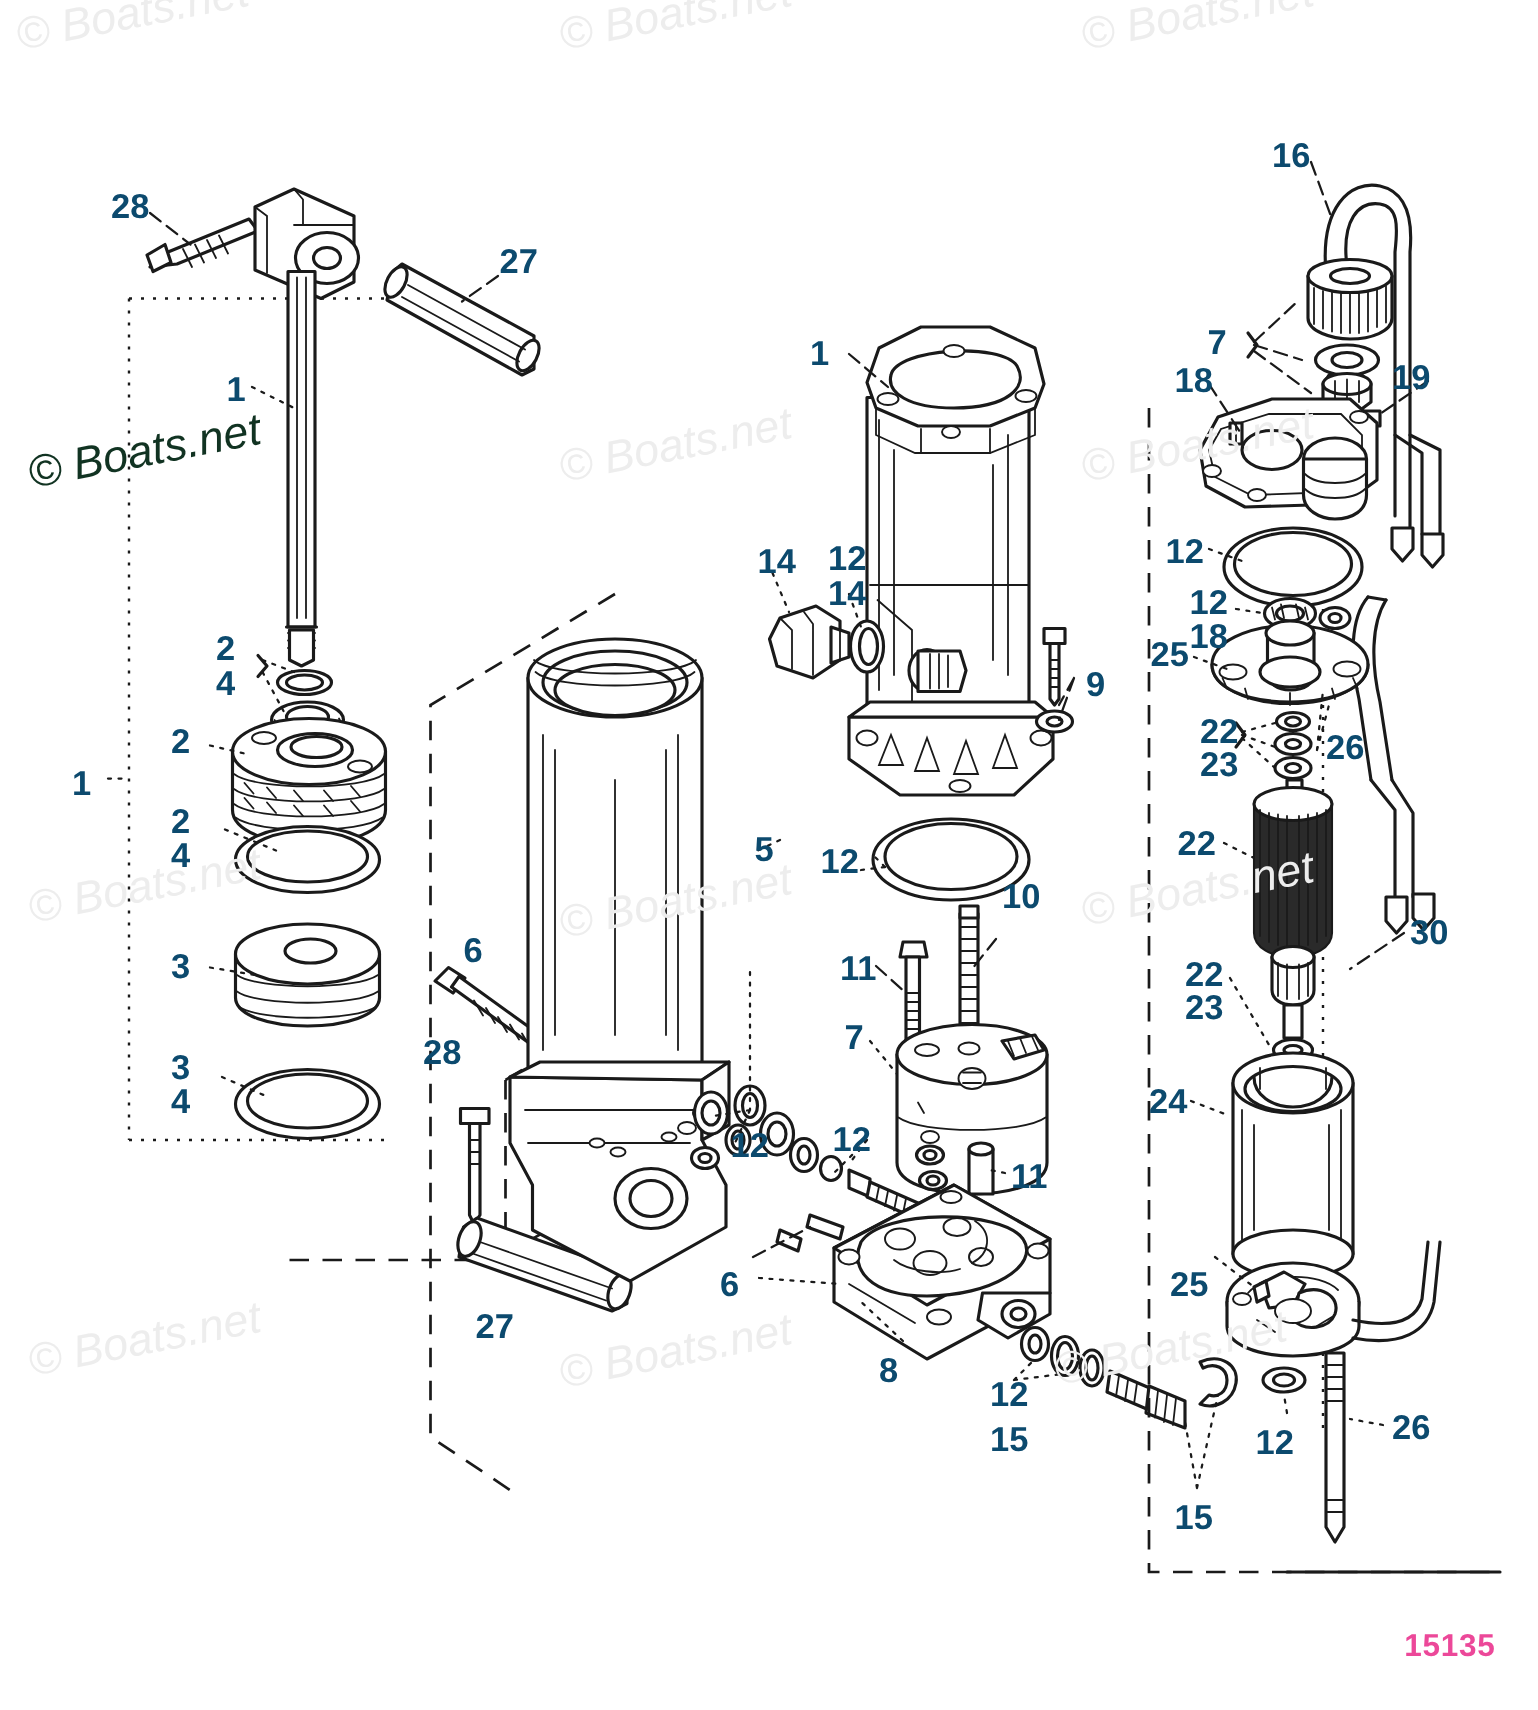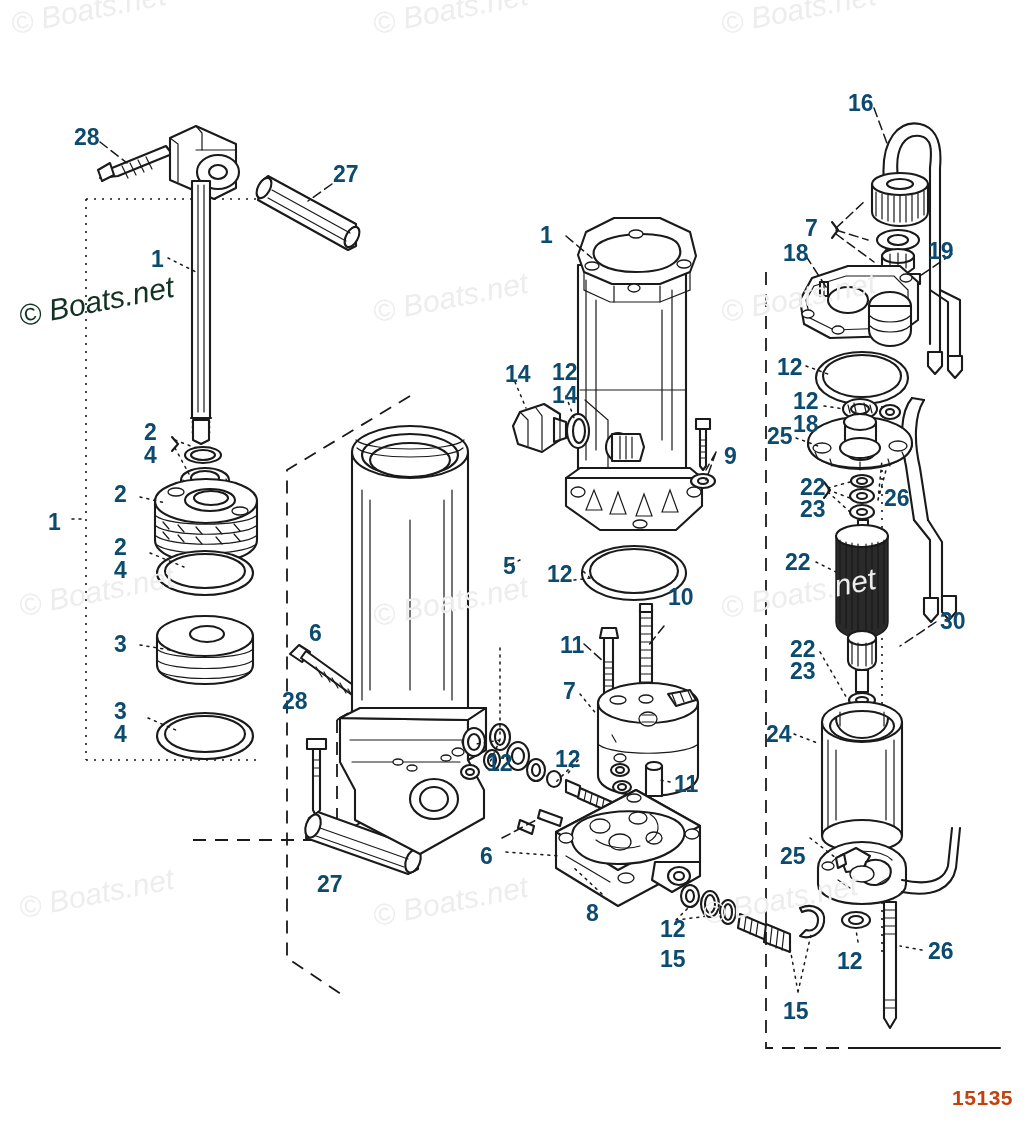--- a/index.html
+++ b/index.html
@@ -6,22 +6,22 @@
   body{font-family:"Liberation Sans",sans-serif;}
   #page{position:relative;width:1025px;height:1140px;background:#fff;overflow:hidden;}
   #svgroot{position:absolute;left:0;top:0;width:1025px;height:1140px;}
   .wm{position:absolute;font-family:"Liberation Sans",sans-serif;font-style:italic;font-weight:400;
       white-space:nowrap;transform:rotate(-11deg);transform-origin:left top;pointer-events:none;}
   .wm.light{color:#ededed;font-size:30px;}
   .wm.dark{color:#113322;font-size:30px;}
   .lbl{position:absolute;font-family:"Liberation Sans",sans-serif;font-weight:bold;
        font-size:23px;color:#0c4a6e;line-height:1.02;white-space:pre;letter-spacing:0px;}
   .lbl.two{line-height:1.0;}
-  #diagid{position:absolute;right:12px;bottom:30px;font-family:"Liberation Sans",sans-serif;
-          font-weight:bold;font-size:21px;color:#c2410c;letter-spacing:0.5px;}
+  #diagid{position:absolute;right:28px;bottom:30px;font-family:"Liberation Sans",sans-serif;
+          font-weight:bold;font-size:21px;color:#ec4899;letter-spacing:0.5px;}
 </style>
 </head>
 <body>
 
 <div id="page">
 
   <svg id="svgroot" viewBox="0 0 1025 1140">
     <defs>
       <style>
         .ln{fill:none;stroke:#1a1a1a;stroke-width:2.1;stroke-linejoin:round;stroke-linecap:round;}

